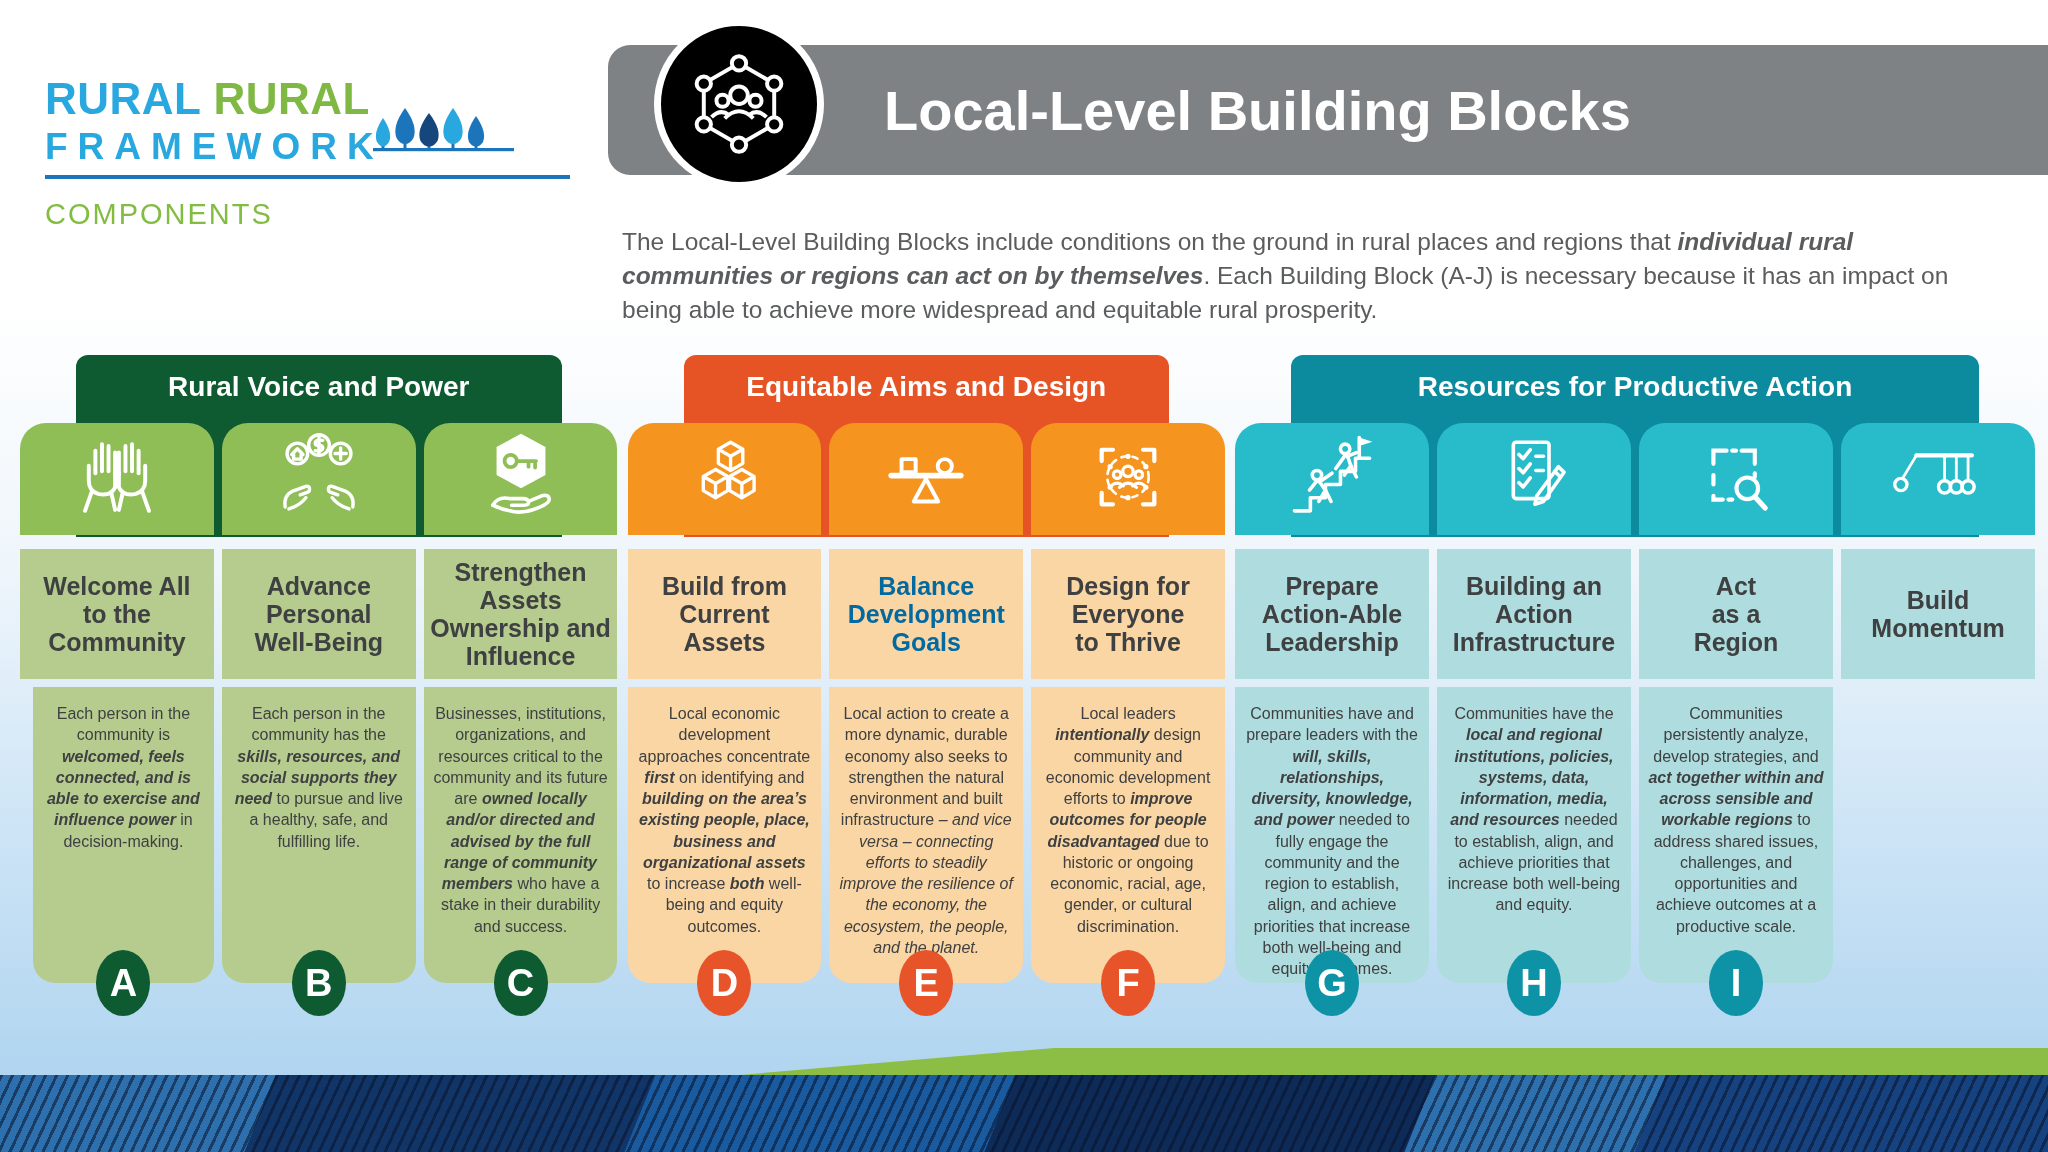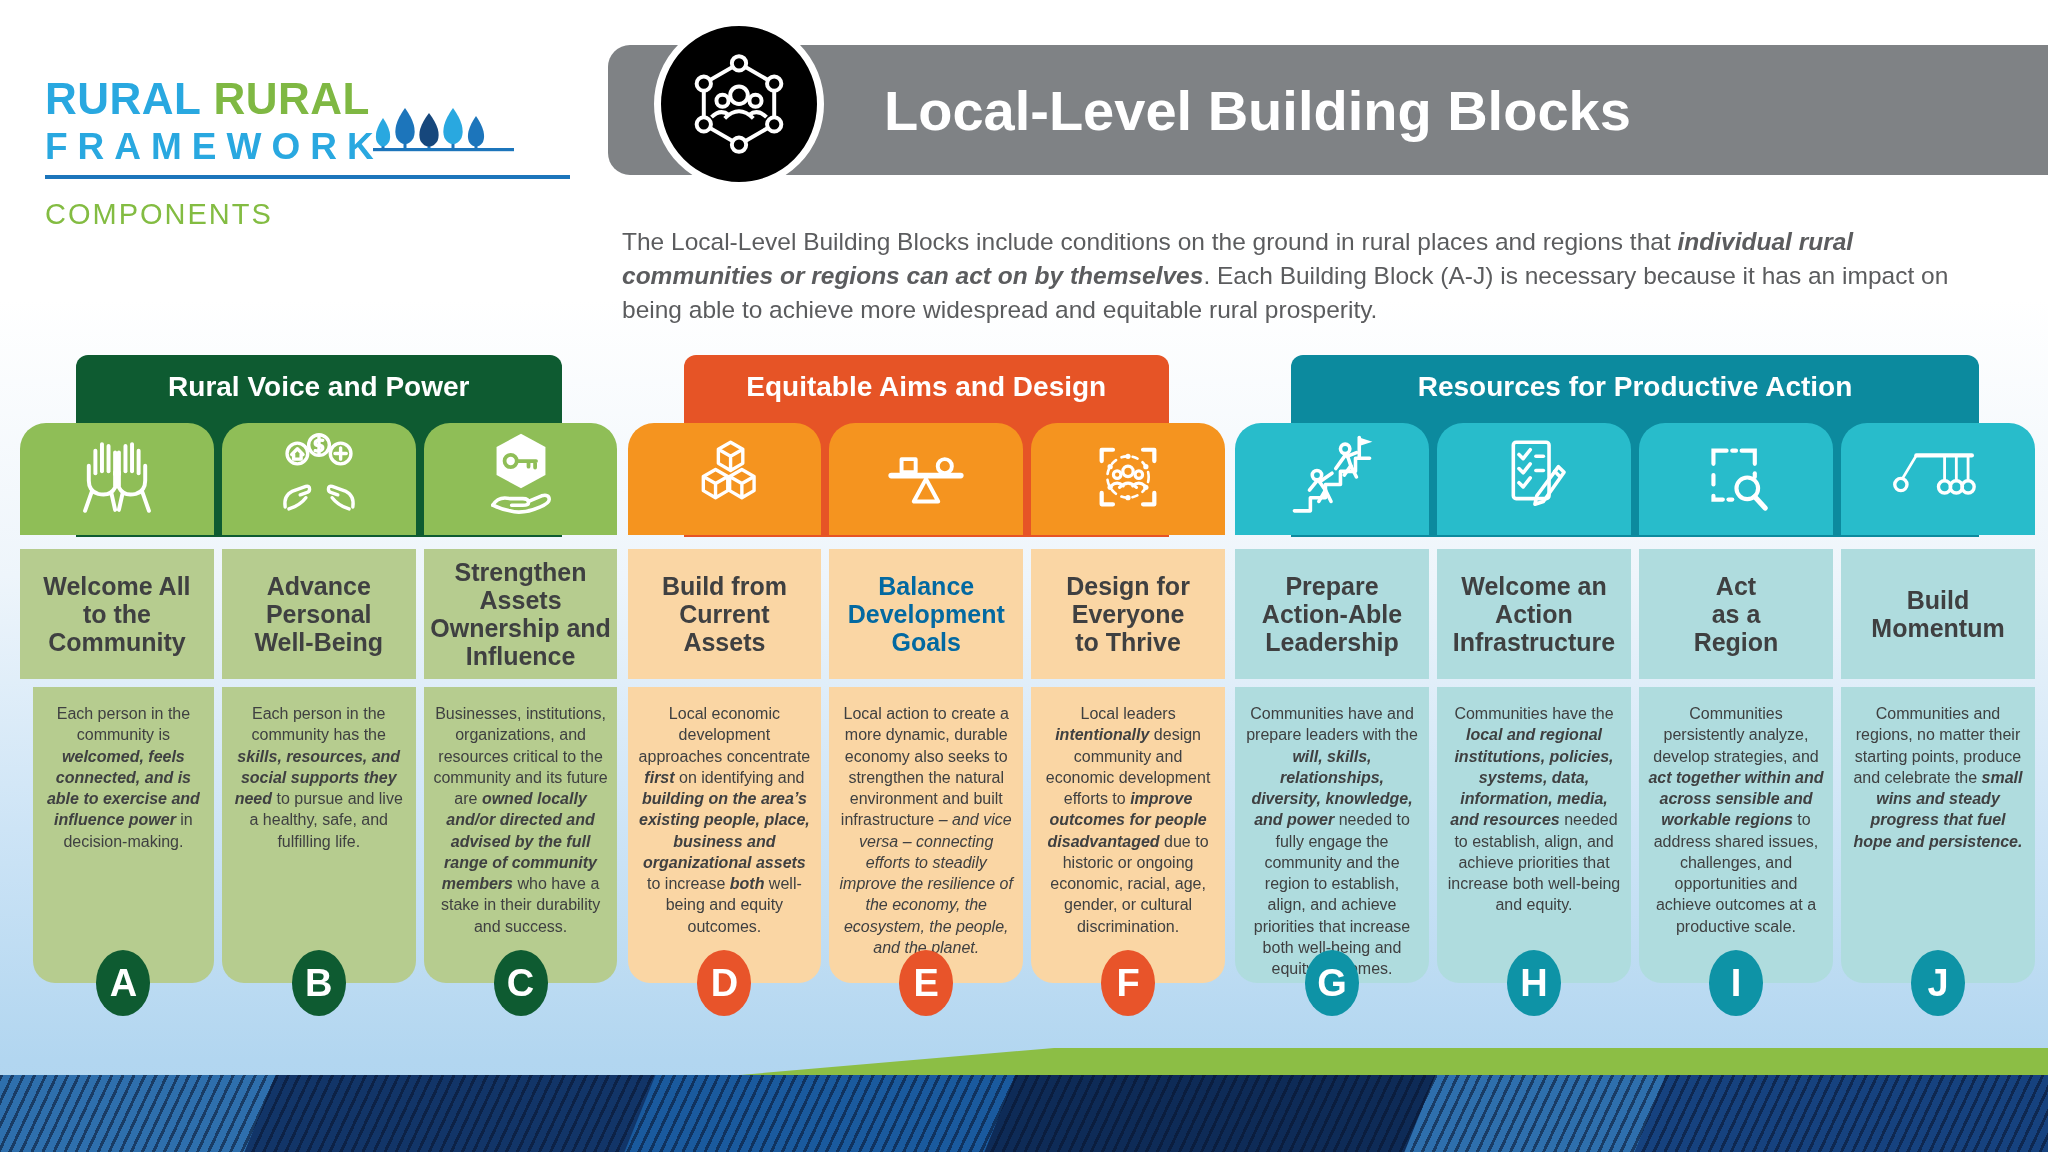--- a/index.html
+++ b/index.html
@@ -312,34 +312,33 @@
                     <circle cx="10.5" cy="58" r="6.5"></circle>
                   </g>
                 </g>
               </svg></span>
           </div>
         </div>
         <div class="row titles" style="grid-template-columns: repeat(4, 1fr);">
           <div class="title-cell" style="background: rgb(175, 220, 222); color: rgb(63, 64, 65);">Prepare
 Action-Able
 Leadership</div>
-          <div class="title-cell" style="background: rgb(175, 220, 222); color: rgb(63, 64, 65);">Welcome an
+          <div class="title-cell" style="background: rgb(175, 220, 222); color: rgb(63, 64, 65);">Building an
 Action
 Infrastructure</div>
           <div class="title-cell" style="background: rgb(175, 220, 222); color: rgb(63, 64, 65);">Act
 as a
 Region</div>
           <div class="title-cell" style="background: rgb(175, 220, 222); color: rgb(63, 64, 65);">Build
 Momentum</div>
         </div>
         <div class="row bodies" style="grid-template-columns: repeat(4, 1fr);">
           <div class="body-cell" style="background: rgb(175, 220, 222); color: rgb(63, 64, 65);"><span class="">Communities have and prepare leaders with the </span><span class="seg-b">will, skills, relationships, diversity, knowledge, and power</span><span class=""> needed to fully engage the community and the region to establish, align, and achieve priorities that increase both well-being and equity outcomes.</span><div class="badge" style="background: rgb(14, 147, 166);">G</div></div>
           <div class="body-cell" style="background: rgb(175, 220, 222); color: rgb(63, 64, 65);"><span class="">Communities have the </span><span class="seg-b">local and regional institutions, policies, systems, data, information, media, and resources</span><span class=""> needed to establish, align, and achieve priorities that increase both well-being and equity.</span><div class="badge" style="background: rgb(14, 147, 166);">H</div></div>
           <div class="body-cell" style="background: rgb(175, 220, 222); color: rgb(63, 64, 65);"><span class="">Communities persistently analyze, develop strategies, and </span><span class="seg-b">act together within and across sensible and workable regions</span><span class=""> to address shared issues, challenges, and opportunities and achieve outcomes at a productive scale.</span><div class="badge" style="background: rgb(14, 147, 166);">I</div></div>
-          <div class="body-cell" style="background: rgb(175, 220, 222); color: rgb(63, 64, 65);"><span class="">Communities and regions, no matter their starting points, produce and celebrate the </span><span class="seg-b">small wins and steady progress that fuel hope and persistence.</span><div class="badge" style="background: rgb(14, 147, 166);">J</div></div>
         </div>
       </div>
     </div>
 
   <div class="band-green" id="band-green" style="background: rgb(140, 190, 69);"></div>
   <div class="band-navy" id="band-navy" style="background: rgb(26, 90, 158);">
       <div class="band-seg" style="left: -60px; width: 340px; background: rgb(46, 111, 173);"></div>
       <div class="band-seg" style="left: 260px; width: 400px; background: rgb(18, 53, 104);"></div>
       <div class="band-seg" style="left: 640px; width: 380px; background: rgb(26, 90, 158);"></div>
       <div class="band-seg" style="left: 1000px; width: 440px; background: rgb(14, 43, 87);"></div>

